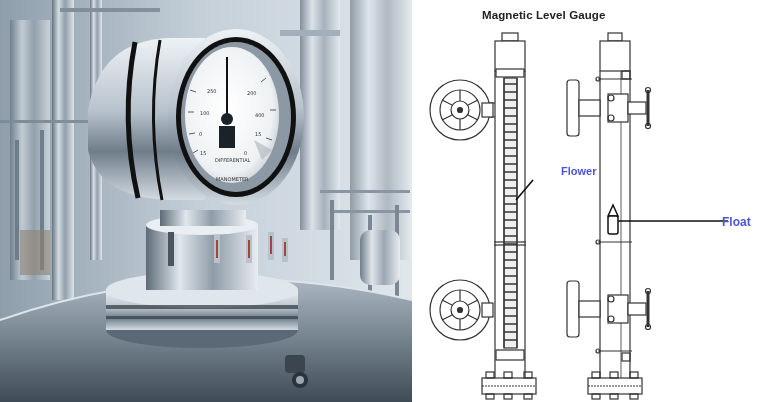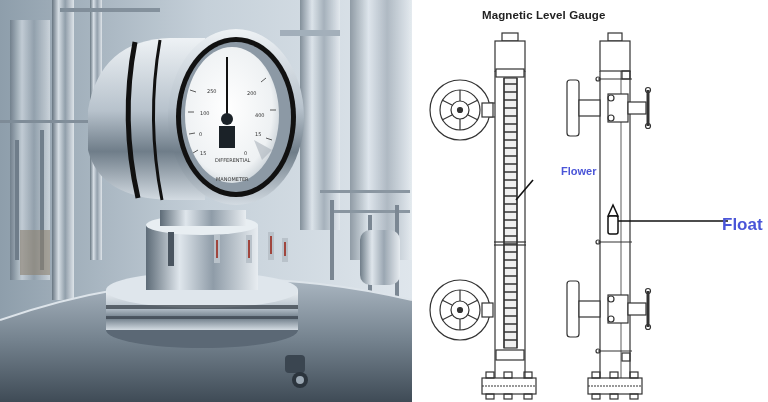--- a/index.html
+++ b/index.html
@@ -18,21 +18,21 @@
   }
   .diagram-panel svg { position: absolute; left: 0; top: 0; }
   .diagram-title {
     position: absolute; left: 70px; top: 1px; font-size: 11.5px; font-weight: bold;
     color: #222; letter-spacing: 0.1px;
   }
   .label-flower {
     position: absolute; left: 137px; top: 157px; font-size: 11px; font-weight: bold; color: #4a55d8; padding-left: 12px;
   }
   .label-float {
-    position: absolute; left: 310px; top: 207px; font-size: 17px; font-weight: bold; color: #4a55d8;
+    position: absolute; left: 310px; top: 207px; font-size: 12px; font-weight: bold; color: #4a55d8;
   }
   .gauge-text {
     position: absolute; font-size: 5px; color: #333; font-family: "DejaVu Sans", sans-serif;
   }
 </style>
 </head>
 <body>
 
 <div class="photo-panel">
   <svg width="412" height="402" viewBox="0 0 412 402">

